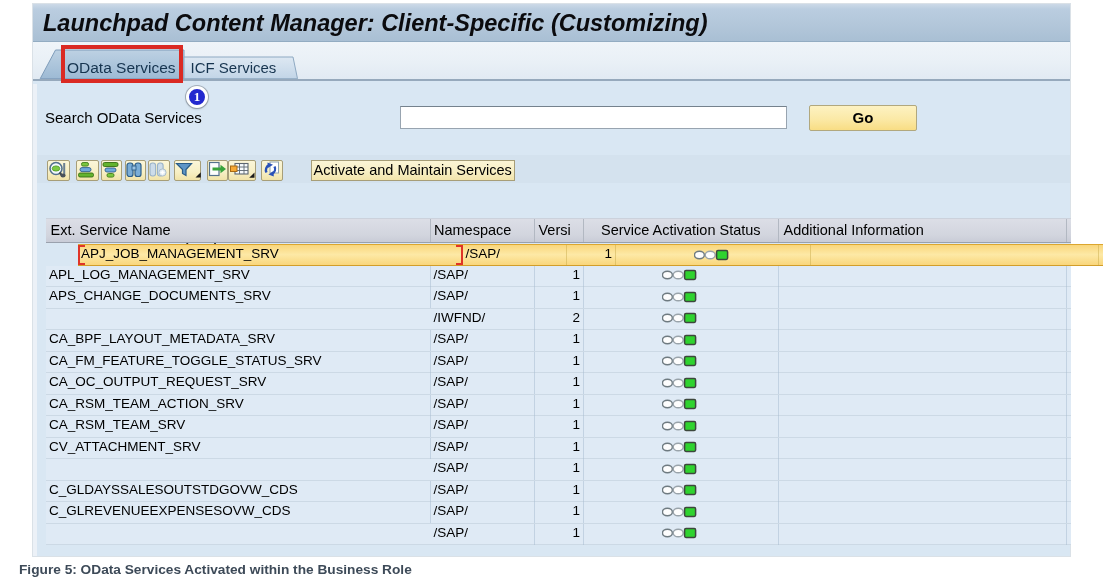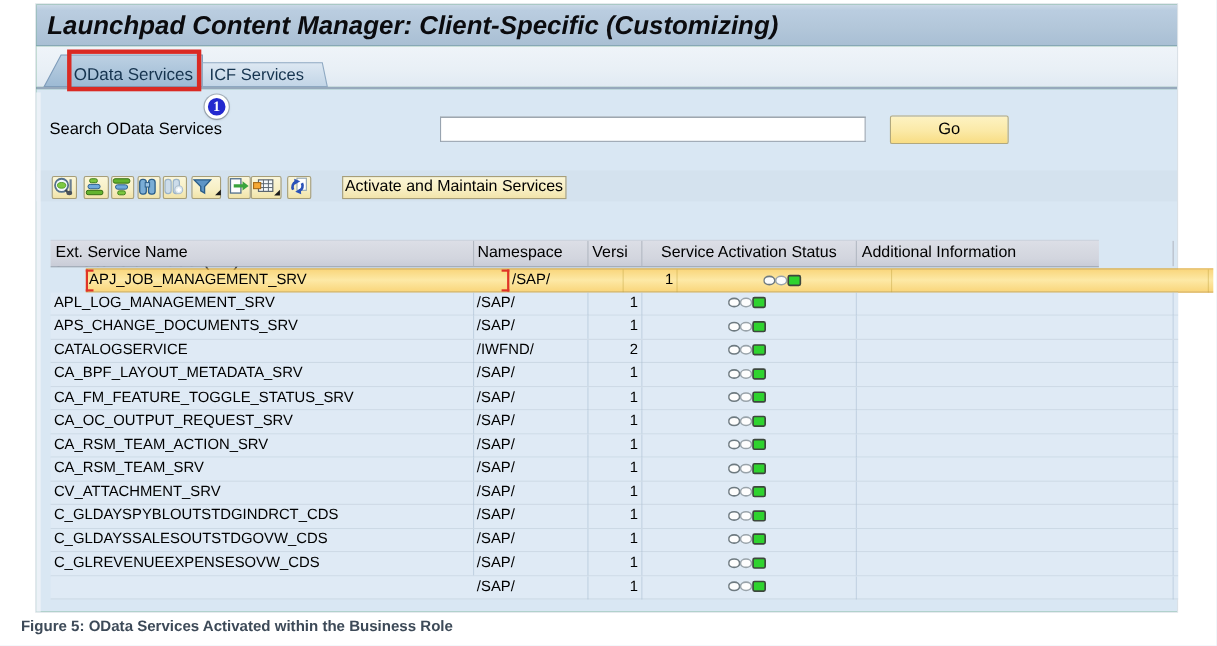--- a/index.html
+++ b/index.html
@@ -12,29 +12,29 @@
   
   .tabzone{left:0;top:37.5px;width:1037px;height:37.1px;background:linear-gradient(180deg,#eff4f9 0%,#e9f0f6 55%,#e1eaf3 100%);}
   .tabline{left:0;top:74.6px;width:1037px;height:2.2px;background:#96a9bc;}
   .content{left:0;top:76.8px;width:1037px;height:475.2px;background:#d9e7f3;}
   svg.tabs{left:0;top:38px;overflow:visible;}
   .redrect{left:28px;top:41px;width:114px;height:30px;border:4px solid #da2a23;}
   .circle1{left:152.9px;top:81.6px;width:16px;height:16px;border-radius:50%;background:#2329cf;border:3px solid #ffffff;box-shadow:0 0 0 1px rgba(120,130,140,0.55), 0 1px 2px rgba(100,110,120,0.5);color:#fff;font-family:"Liberation Serif",serif;font-weight:bold;font-size:13px;text-align:center;line-height:16px;}
   
   .searchlabel{left:12px;top:105px;font-size:15px;color:#000;}
   .searchinput{left:367px;top:102px;width:385px;height:21px;background:#fff;border:1px solid #98a4b0;border-top-color:#75828d;}
-  .gobtn{left:776px;top:101px;width:106px;height:23.5px;background:linear-gradient(180deg,#fdf2c2 0%,#fbe9a6 55%,#f8dd84 100%);border:1px solid #b1a87e;border-radius:2px;text-align:center;font-size:15px;color:#000;line-height:23px;}
+  .gobtn{left:776px;top:101px;width:106px;height:23.5px;background:linear-gradient(180deg,#fdf2c2 0%,#fbe9a6 55%,#f8dd84 100%);border:1px solid #b1a87e;border-radius:2px;text-align:center;font-size:15px;color:#000;line-height:23px;font-weight:bold;}
   
   .tbtn{top:156px;height:18.5px;background:linear-gradient(180deg,#fbf6d9 0%,#f7efc4 60%,#f1e3a8 100%);border:1px solid #a79e78;border-radius:2px;}
   .actbtn{left:255px;top:156px;width:201.5px;height:18.5px;background:linear-gradient(180deg,#fbf5d6 0%,#f7eec2 60%,#f2e4ab 100%);border:1px solid #a79e78;text-align:center;font-size:14.5px;color:#000;line-height:18px;white-space:nowrap;margin-left:23px;}
   
   .heading{left:13px;top:189px;font-size:19px;color:#1d2530;white-space:nowrap;margin-top:33px;}
   
   .tbl{left:13px;top:214px;width:1025px;}
-  .thead{position:absolute;left:0;top:0;width:953px;height:25px;background:linear-gradient(180deg,#dcdee6 0%,#d2d5de 70%,#c9ccd7 100%);border-top:1px solid #ccd2dc;border-bottom:1px solid #9aa1ad;box-sizing:border-box;}
+  .thead{position:absolute;left:0;top:0;width:1025px;height:25px;background:linear-gradient(180deg,#dcdee6 0%,#d2d5de 70%,#c9ccd7 100%);border-top:1px solid #ccd2dc;border-bottom:1px solid #9aa1ad;box-sizing:border-box;}
   .hc{position:absolute;top:0;height:23px;line-height:23px;font-size:14.5px;color:#000;border-right:1px solid #b2b8c2;box-sizing:border-box;white-space:nowrap;overflow:hidden;}
   .rows{position:absolute;left:0;top:26px;width:1025px;}
   .row{position:absolute;left:0;width:1025px;height:21.5px;background:#dfeaf5;box-sizing:border-box;border-bottom:1px solid #ccd9e5;}
   .row.sel{background:linear-gradient(180deg,#f9d67c 0%,#fde9a6 48%,#f9d67c 100%);border-top:1px solid #dca62f;border-bottom:1px solid #d29e2a;}
   .rc{position:absolute;top:0;height:21px;line-height:18px;font-size:13.5px;color:#000;border-right:1px solid rgba(170,190,210,0.55);box-sizing:border-box;white-space:nowrap;overflow:hidden;}
   .row.sel .rc{border-right-color:rgba(190,160,60,0.4);}
   .c1{left:0;width:385px;padding-left:3px;}
   .c2{left:385px;width:103.5px;padding-left:2.5px;}
   .c3{left:488.5px;width:49px;text-align:right;padding-right:2.5px;}
   .c4{left:537.5px;width:195.5px;}
@@ -207,21 +207,20 @@
             <svg class="sic" width="35" height="12" viewBox="0 0 35 12">
               <ellipse cx="5.4" cy="6" rx="5" ry="3.8" fill="#fdfdfd" stroke="#6e7a80" stroke-width="1.5"></ellipse>
               <ellipse cx="16.2" cy="6" rx="5" ry="3.8" fill="#fdfdfd" stroke="#99a3aa" stroke-width="1.4"></ellipse>
               <rect x="22.6" y="1.6" width="11" height="8.8" rx="1.4" fill="#2fd32f" stroke="#3d473d" stroke-width="1.5"></rect>
             </svg>
           </div>
           <div class="rc c5"></div>
           <div class="rc c6"></div>
         </div>
       <div class="row" style="top:64.5px;">
-          <div class="rc c1">CATALOGSERVICE</div>
           <div class="rc c2">/IWFND/</div>
           <div class="rc c3">2</div>
           <div class="rc c4">
             <svg class="sic" width="35" height="12" viewBox="0 0 35 12">
               <ellipse cx="5.4" cy="6" rx="5" ry="3.8" fill="#fdfdfd" stroke="#6e7a80" stroke-width="1.5"></ellipse>
               <ellipse cx="16.2" cy="6" rx="5" ry="3.8" fill="#fdfdfd" stroke="#99a3aa" stroke-width="1.4"></ellipse>
               <rect x="22.6" y="1.6" width="11" height="8.8" rx="1.4" fill="#2fd32f" stroke="#3d473d" stroke-width="1.5"></rect>
             </svg>
           </div>
           <div class="rc c5"></div>
@@ -305,21 +304,20 @@
             <svg class="sic" width="35" height="12" viewBox="0 0 35 12">
               <ellipse cx="5.4" cy="6" rx="5" ry="3.8" fill="#fdfdfd" stroke="#6e7a80" stroke-width="1.5"></ellipse>
               <ellipse cx="16.2" cy="6" rx="5" ry="3.8" fill="#fdfdfd" stroke="#99a3aa" stroke-width="1.4"></ellipse>
               <rect x="22.6" y="1.6" width="11" height="8.8" rx="1.4" fill="#2fd32f" stroke="#3d473d" stroke-width="1.5"></rect>
             </svg>
           </div>
           <div class="rc c5"></div>
           <div class="rc c6"></div>
         </div>
       <div class="row" style="top:215.0px;">
-          <div class="rc c1">C_GLDAYSPYBLOUTSTDGINDRCT_CDS</div>
           <div class="rc c2">/SAP/</div>
           <div class="rc c3">1</div>
           <div class="rc c4">
             <svg class="sic" width="35" height="12" viewBox="0 0 35 12">
               <ellipse cx="5.4" cy="6" rx="5" ry="3.8" fill="#fdfdfd" stroke="#6e7a80" stroke-width="1.5"></ellipse>
               <ellipse cx="16.2" cy="6" rx="5" ry="3.8" fill="#fdfdfd" stroke="#99a3aa" stroke-width="1.4"></ellipse>
               <rect x="22.6" y="1.6" width="11" height="8.8" rx="1.4" fill="#2fd32f" stroke="#3d473d" stroke-width="1.5"></rect>
             </svg>
           </div>
           <div class="rc c5"></div>

